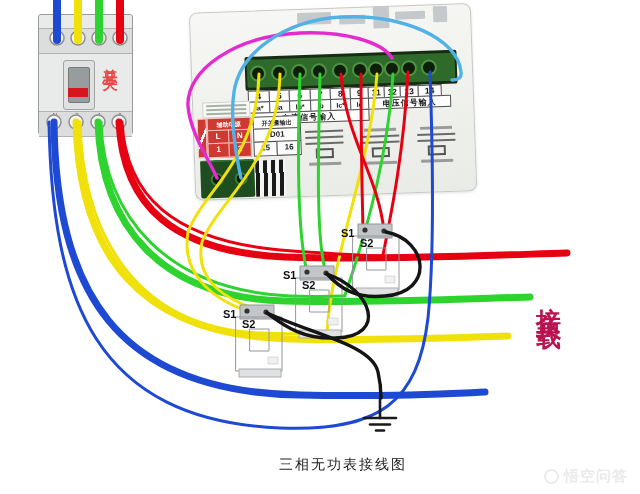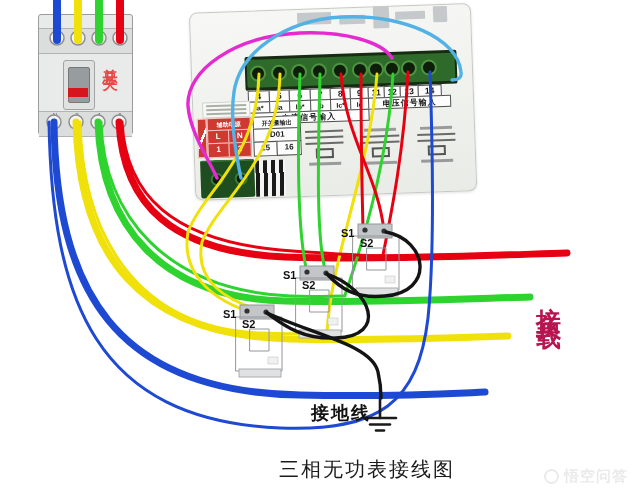--- a/index.html
+++ b/index.html
@@ -72,21 +72,21 @@
   .ct-screw{fill:#333;}
   .ct-tag{fill:#f0f0ee;stroke:#bbb;stroke-width:.5;}
   .slabel{font:bold 11px "Liberation Sans",sans-serif;fill:#111;}
   .gnd{stroke:#1a1a1a;stroke-width:2.6;stroke-linecap:round;}
   
   .load-label{position:absolute;left:533px;top:287px;writing-mode:vertical-rl;font-weight:bold;
               font-size:25px;letter-spacing:8px;color:var(--load-label-red);}
   .ground-label{position:absolute;left:311px;top:401px;font-weight:bold;font-size:18px;
                 letter-spacing:2px;color:#111;}
   .caption{position:absolute;left:279px;top:456px;font-family:"DejaVu Serif","Liberation Serif",serif;
-           font-size:20px;letter-spacing:2px;color:#1b1b1b;}
+           font-size:14px;letter-spacing:2px;color:#1b1b1b;}
   .watermark{position:absolute;right:12px;bottom:8px;display:flex;align-items:center;gap:5px;opacity:.55;}
   .wm-logo{width:15px;height:15px;border-radius:50%;border:2px solid #d9d9d9;box-sizing:border-box;}
   .wm-text{font-size:15px;font-weight:bold;color:#d9d9d9;letter-spacing:1px;}
 </style>
 </head>
 <body>
 
 <div id="canvas">
 
   <div class="breaker">
@@ -283,19 +283,18 @@
 
     <g>
       <line class="gnd" x1="380" y1="398" x2="380" y2="418"></line>
       <line class="gnd" x1="364" y1="418" x2="396" y2="418"></line>
       <line class="gnd" x1="370" y1="424.5" x2="390" y2="424.5"></line>
       <line class="gnd" x1="376" y1="430.5" x2="384" y2="430.5"></line>
     </g>
   </svg>
 
   <div class="load-label">接负载</div>
-  <div class="ground-label">接地线</div>
   <div class="caption">三相无功表接线图</div>
   <div class="watermark">
     <span class="wm-logo"></span>
     <span class="wm-text">悟空问答</span>
   </div>
 </div>
 
 </body></html>

